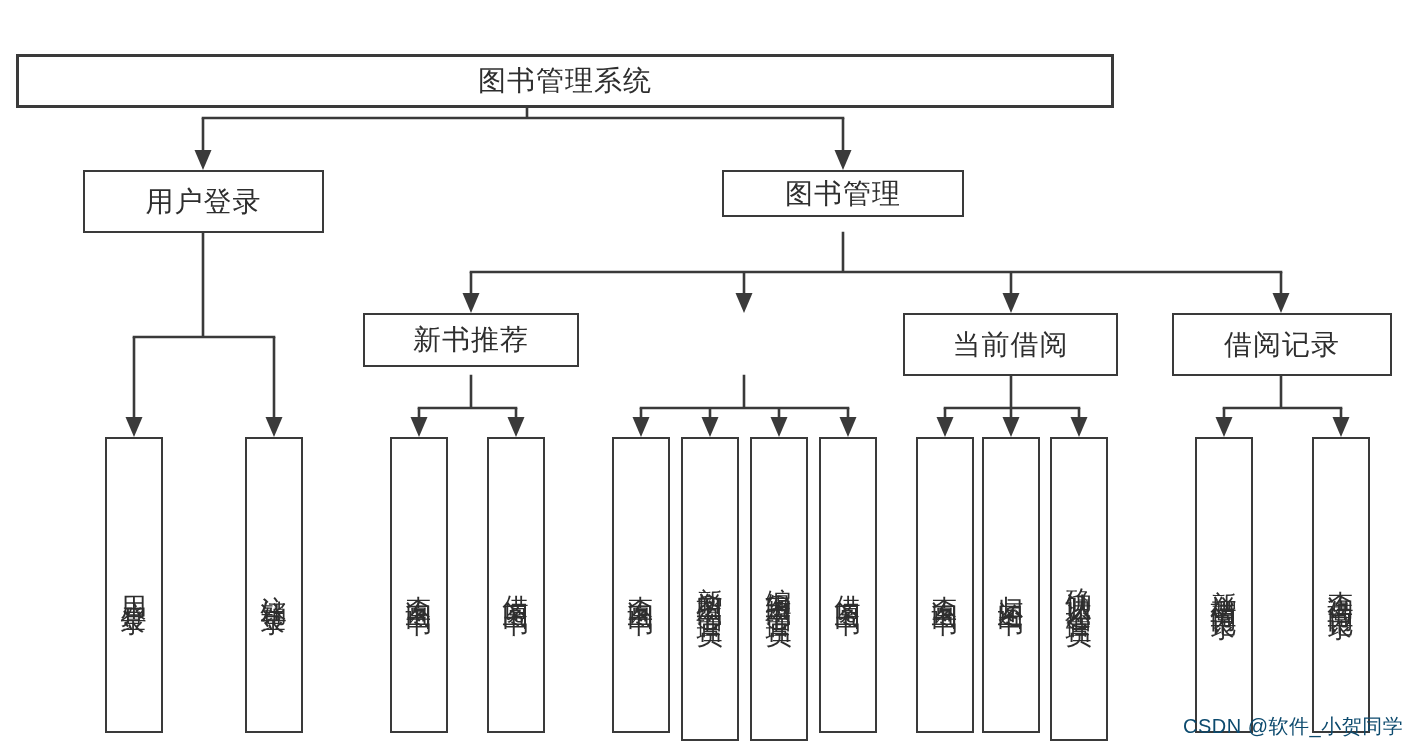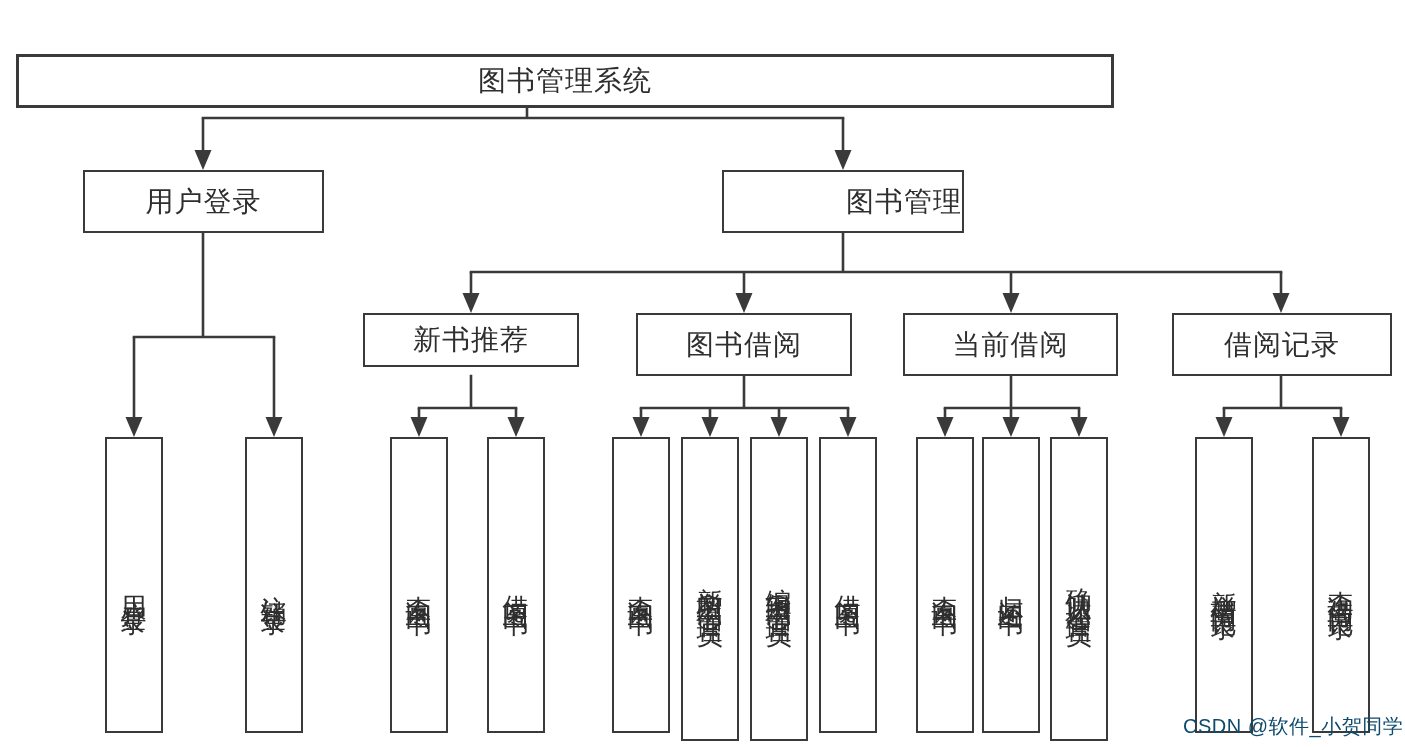--- a/index.html
+++ b/index.html
@@ -106,29 +106,26 @@
       </g>
   </svg>
 
   <div class="node root" style="left:16px; top:14px; width:1098px; height:54px;margin-top:40px;">
     <span class="htext">图书管理系统</span>
   </div>
 
   <div class="node" style="left:83px; top:170px; width:241px; height:63px;">
     <span class="htext">用户登录</span>
   </div>
-  <div class="node" style="left:722px; top:170px; width:242px; height:63px;justify-content:flex-end;">
+  <div class="node" style="left:722px; top:170px; width:242px; height:47px;">
     <span class="htext">图书管理</span>
   </div>
 
   <div class="node" style="left:363px; top:313px; width:216px; height:54px;">
     <span class="htext">新书推荐</span>
-  </div>
-  <div class="node" style="left:636px; top:313px; width:216px; height:63px;">
-    <span class="htext">图书借阅</span>
   </div>
   <div class="node" style="left:903px; top:313px; width:215px; height:63px;">
     <span class="htext">当前借阅</span>
   </div>
   <div class="node" style="left:1172px; top:313px; width:220px; height:63px;">
     <span class="htext">借阅记录</span>
   </div>
 
   <div class="node" style="left:105px; top:437px; width:58px; height:296px;">
     <span class="vtext">用户登录</span>

